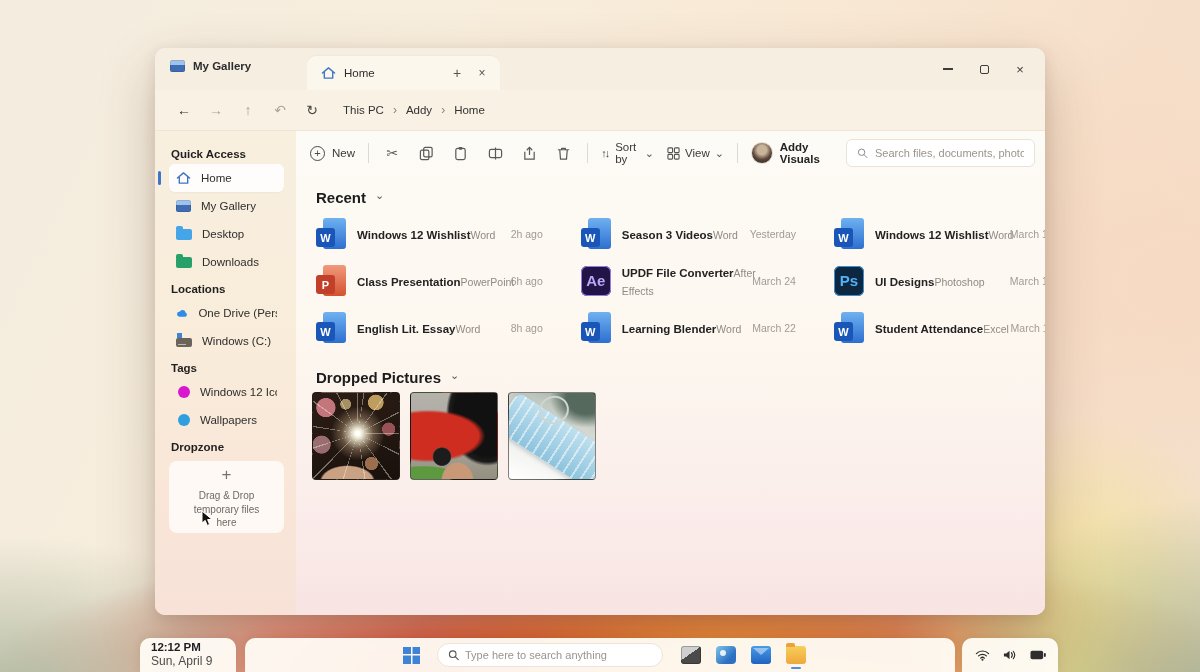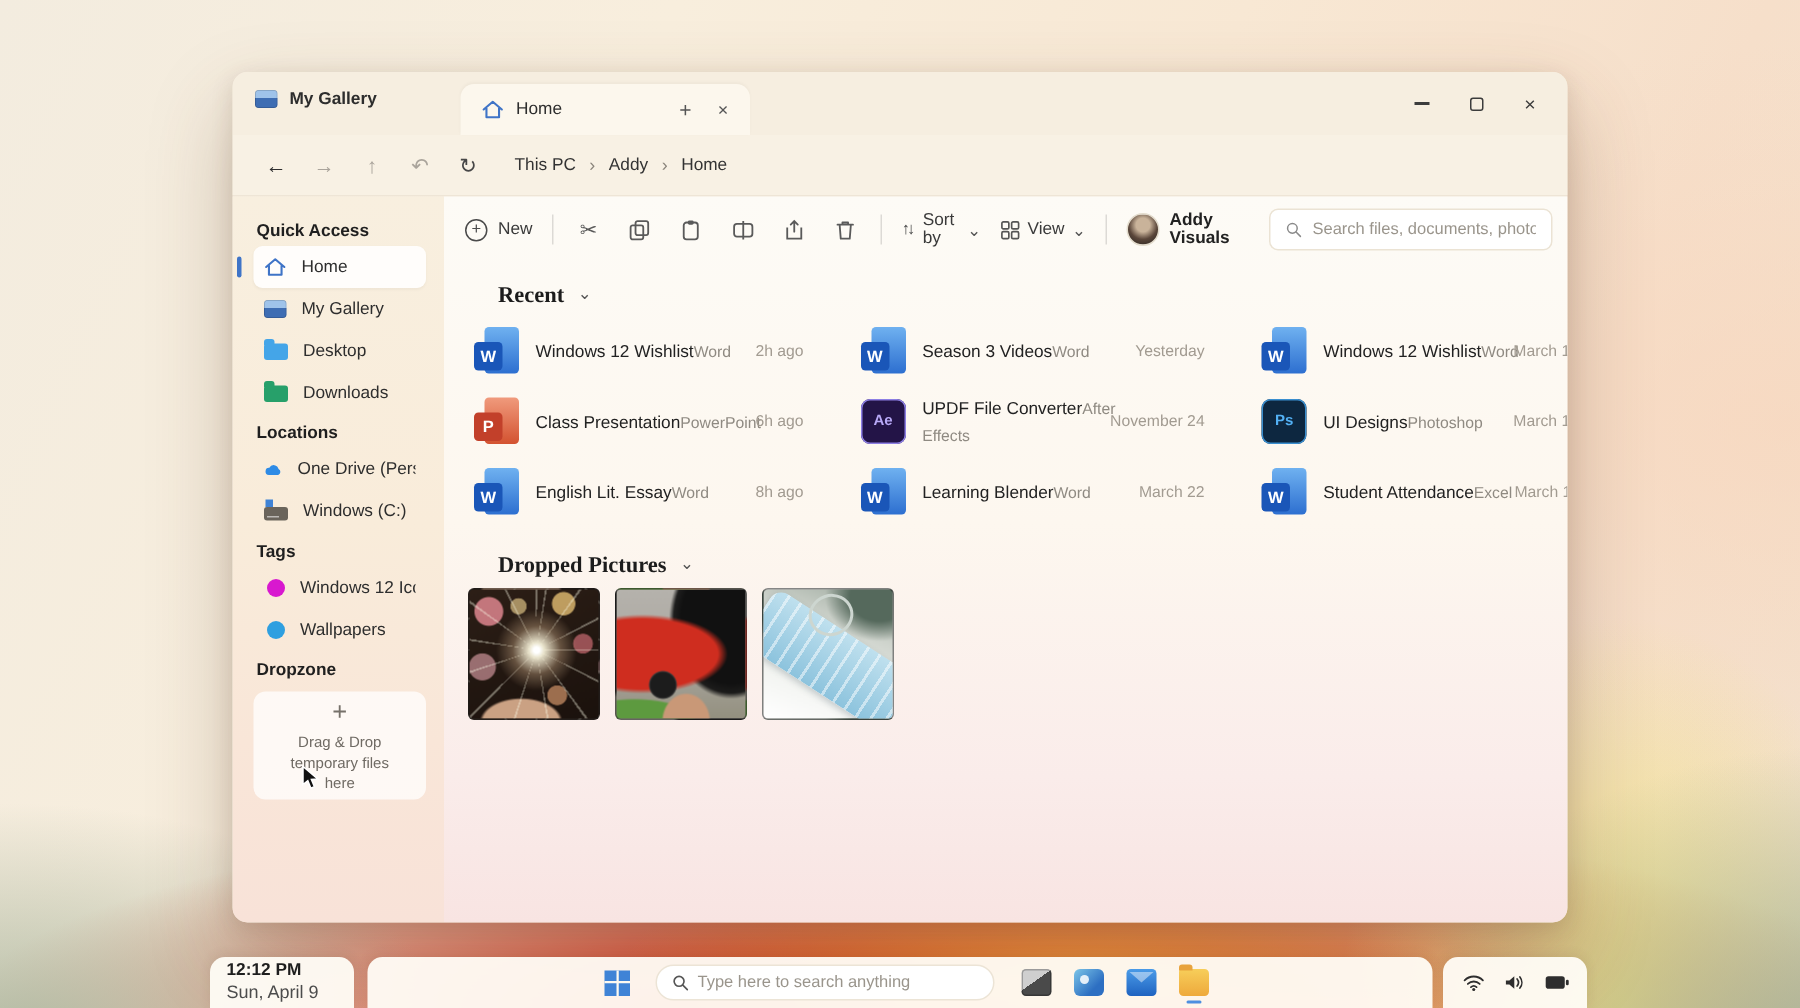--- a/index.html
+++ b/index.html
@@ -79,37 +79,37 @@
   .chev { font-size:11px; color:#555; font-weight:normal; }
   .profile { display:flex; align-items:center; gap:7px; font-weight:bold; color:#222; }
   .avatar { width:22px; height:22px; border-radius:50%; flex:none; border:1px solid #e3dccd;
     background:radial-gradient(circle at 50% 35%, #c9b39a 0 28%, #5a463a 58%, #23201d 100%); }
   .tb-search { margin-left:auto; width:226px; height:28px; background:#fff; border:1px solid #ebe3d4;
     border-radius:6px; display:flex; align-items:center; gap:7px; padding:0 10px; }
   .tb-search input, .tsk-search input { border:none; outline:none; background:transparent; font-size:11px;
     color:#444; width:100%; font-family:inherit; }
   .tb-search input::placeholder, .tsk-search input::placeholder { color:#9a958c; }
   .scroll { flex:1; padding:6px 18px 0 16px; overflow:hidden; }
-  .sec-header { display:flex; align-items:flex-start; gap:9px; font-size:15px; font-weight:bold; color:#1c1c1c; margin:8px 0 4px 20px;font-family:Liberation Serif, serif; }
+  .sec-header { display:flex; align-items:flex-start; gap:9px; font-size:15px; font-weight:bold; color:#1c1c1c; margin:8px 0 4px 4px; }
   .recent-grid { display:grid; grid-template-columns:repeat(3,1fr); column-gap:26px; }
   .file-card { display:flex; align-items:center; gap:11px; padding:8px 8px 8px 4px; border-radius:6px; height:47px; }
   .file-meta { flex:1; min-width:0; }
-  .file-name { font-size:11.5px; font-weight:normal; color:#222; white-space:nowrap; overflow:hidden; }
+  .file-name { font-size:11.5px; font-weight:bold; color:#222; white-space:nowrap; overflow:hidden; }
   .file-type { font-size:10.5px; color:#8f8a82; margin-top:2px; }
   .file-date { font-size:10.5px; color:#a29b91; flex:none; }
   .fic { width:30px; height:31px; position:relative; flex:none; }
   .fic .page { position:absolute; right:0; top:0; width:23px; height:31px; border-radius:3px; }
   .word .page { background:linear-gradient(180deg,#6fb1f0,#2d6fd0); }
   .ppt .page  { background:linear-gradient(180deg,#f09a7c,#d35230); }
   .fic .sq { position:absolute; left:0; bottom:2px; width:19px; height:19px; border-radius:3px;
     color:#fff; font-weight:bold; font-size:11px; display:flex; align-items:center; justify-content:center; }
   .word .sq { background:#1a56b8; }
   .ppt .sq { background:#c2402a; }
   .adobe { width:30px; height:30px; border-radius:6px; display:flex; align-items:center; justify-content:center;
-    font-weight:bold; font-size:10px; flex:none; }
+    font-weight:bold; font-size:15px; flex:none; }
   .ae { background:#231447; color:#b8a9f7; box-shadow:inset 0 0 0 1px #8d7fe4; }
   .ps { background:#0d2740; color:#53b1f5; box-shadow:inset 0 0 0 1px #3a8fd0; }
   .pics { display:flex; gap:10px; margin-top:6px; }
   .pic { width:88px; height:88px; border-radius:4px; border:1px solid rgba(35,35,35,.55); position:relative; overflow:hidden; }
   .pic-sparkler { background:
       radial-gradient(circle at 52% 47%, #fff 2px, rgba(255,250,225,.9) 5px, rgba(255,215,170,.3) 16px, rgba(255,215,170,0) 27px),
       repeating-conic-gradient(from 8deg at 52% 47%, rgba(255,255,235,.38) 0deg 1.6deg, rgba(0,0,0,0) 1.6deg 27deg),
       radial-gradient(16px 16px at 15% 17%, rgba(233,140,150,.8) 58%, rgba(0,0,0,0) 62%),
       radial-gradient(13px 13px at 73% 11%, rgba(240,200,120,.75) 58%, rgba(0,0,0,0) 62%),
       radial-gradient(11px 11px at 88% 42%, rgba(230,120,130,.6) 58%, rgba(0,0,0,0) 62%),
@@ -368,21 +368,21 @@
             <span class="fic ppt">
                 <span class="page"></span>
                 <span class="sq">P</span>
               </span>
             <span class="file-meta"><span class="file-name">Class Presentation</span><span class="file-type">PowerPoint</span></span>
             <span class="file-date">6h ago</span>
           </div>
           <div class="file-card">
             <span class="adobe ae">Ae</span>
             <span class="file-meta"><span class="file-name">UPDF File Converter</span><span class="file-type">After Effects</span></span>
-            <span class="file-date">November 24</span>
+            <span class="file-date">March 24</span>
           </div>
           <div class="file-card">
             <span class="adobe ps">Ps</span>
             <span class="file-meta"><span class="file-name">UI Designs</span><span class="file-type">Photoshop</span></span>
             <span class="file-date">March 15</span>
           </div>
           <div class="file-card">
             <span class="fic word">
                 <span class="page"></span>
                 <span class="sq">W</span>

